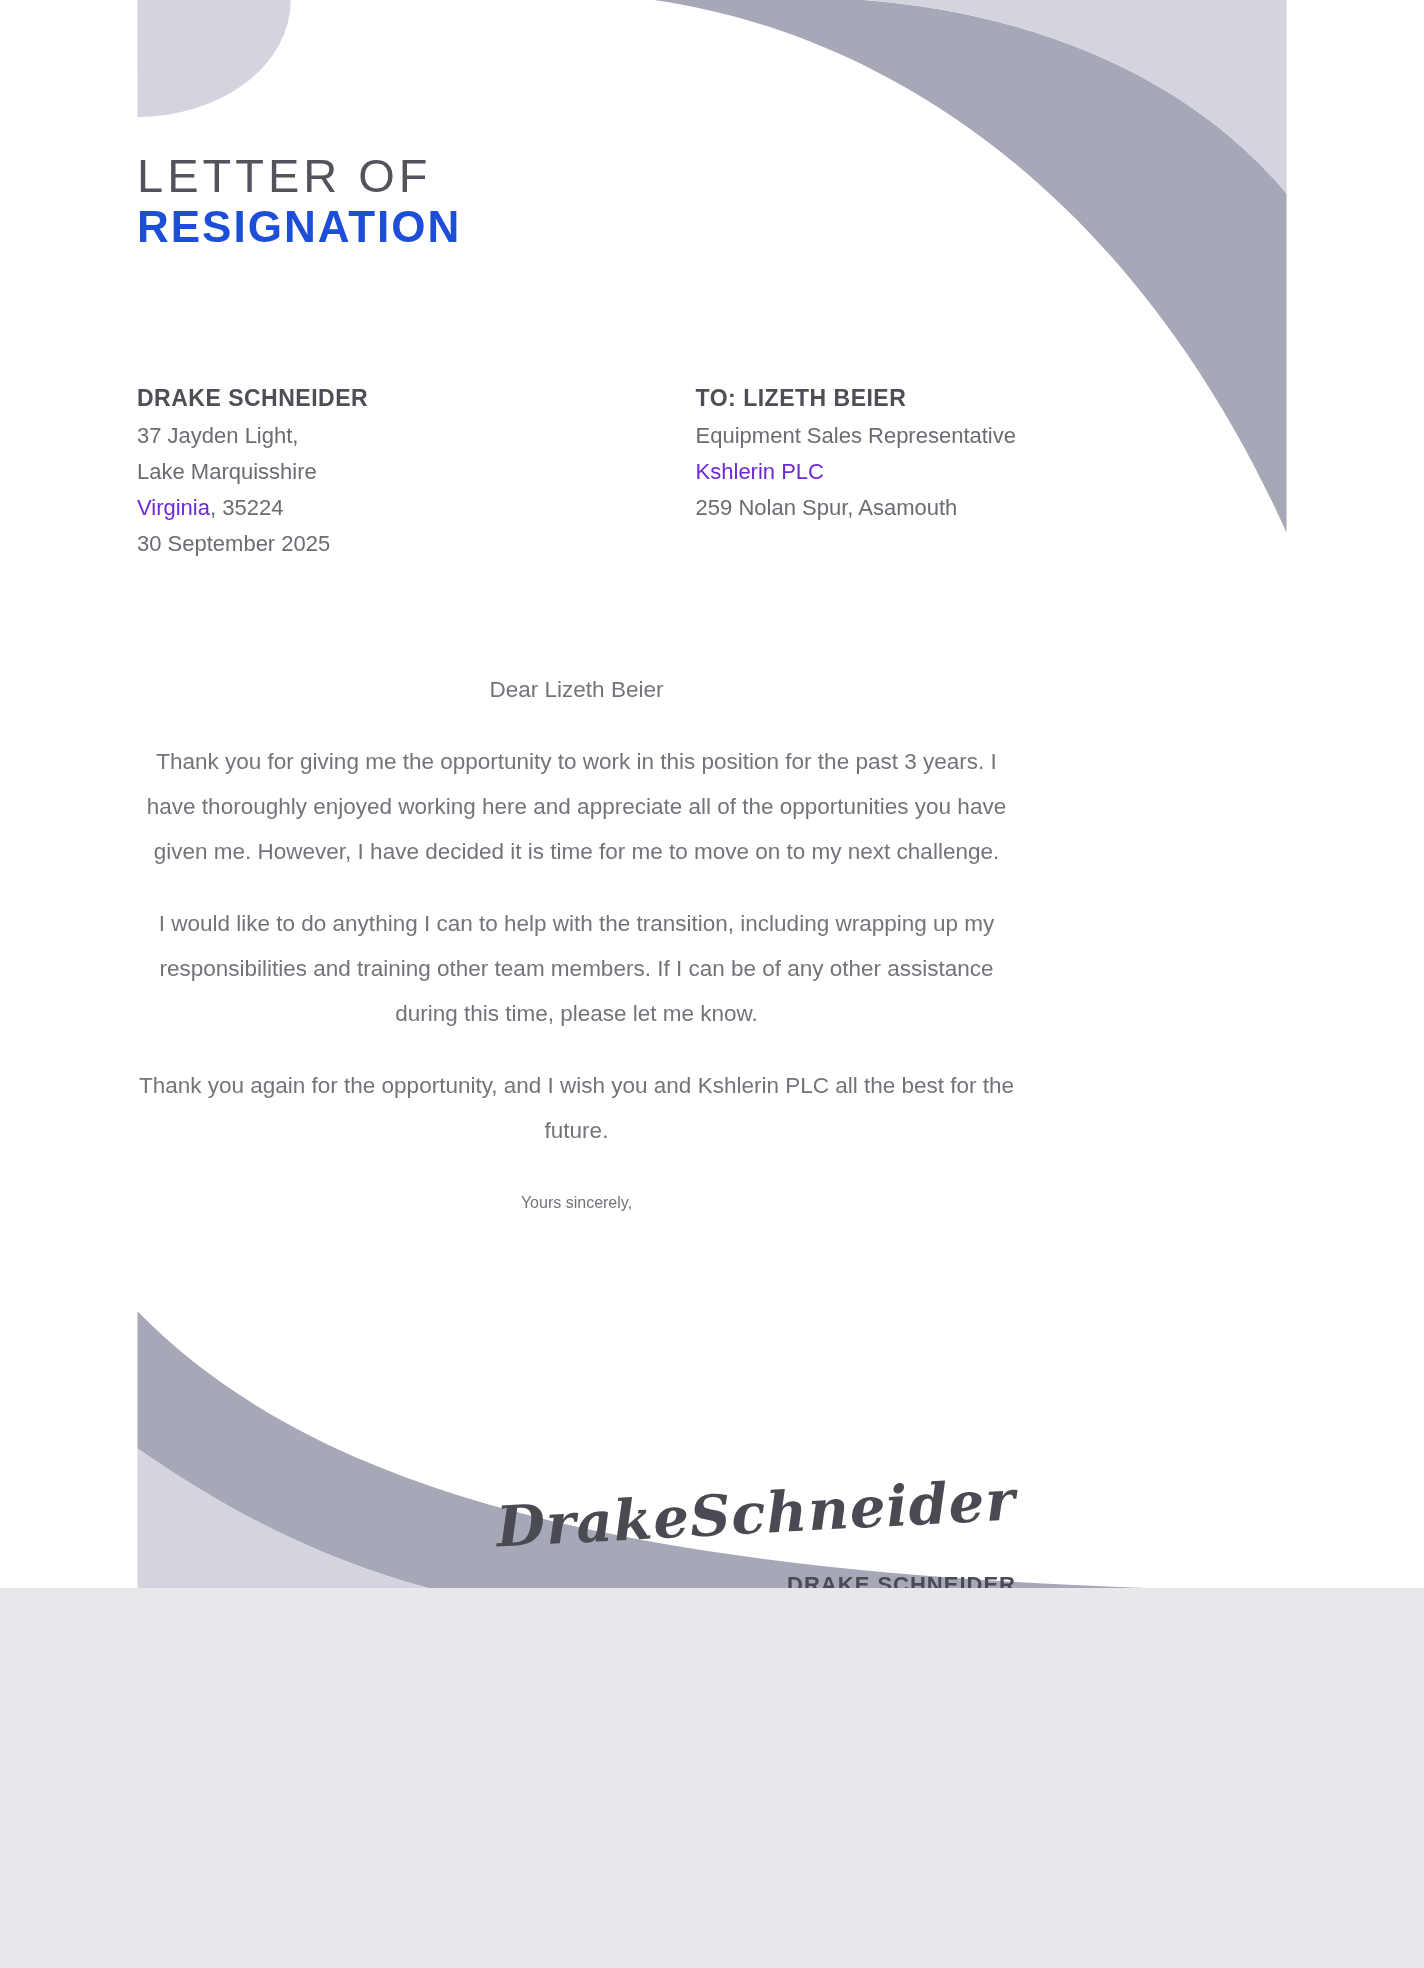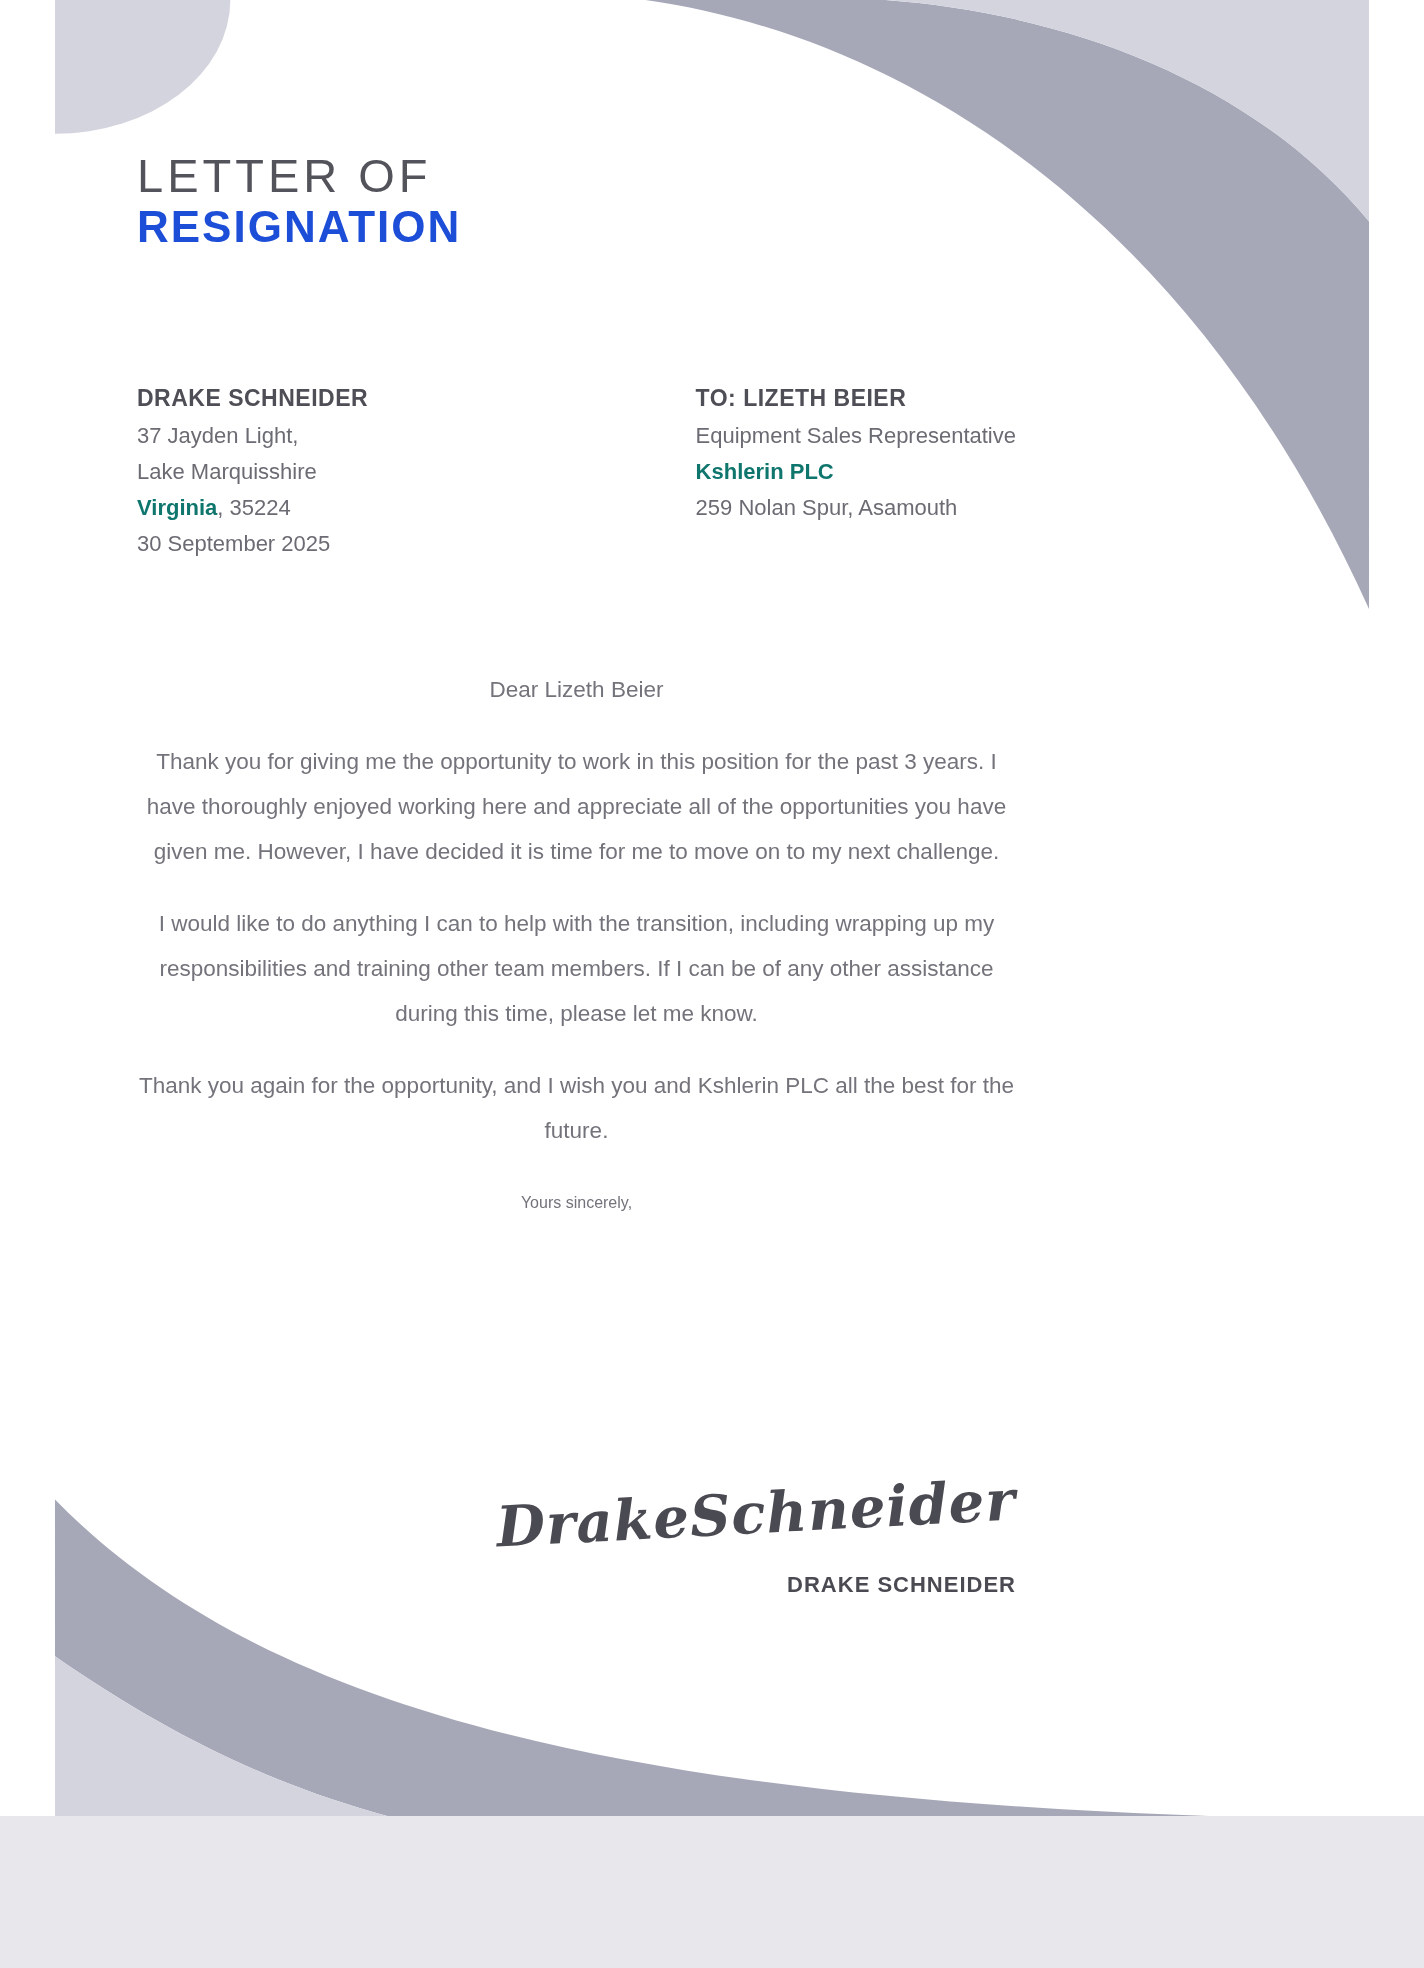--- a/index.html
+++ b/index.html
@@ -2,21 +2,21 @@
 <html><head>
 <meta charset="utf-8">
 <style>
   * { margin: 0; padding: 0; box-sizing: border-box; }
   html, body { background: #e8e8ec; }
   body { font-family: "Liberation Sans", sans-serif; }
 
   .page {
     position: relative;
     width: 1424px;
-    height: 1816px;
+    height: 1588px;
     margin: 0 auto;
     background: #ffffff;
     overflow: hidden;
   }
 
   .corner-svg {
     position: absolute;
     inset: 0;
     width: 100%;
     height: 100%;
@@ -58,22 +58,22 @@
   }
   .address-block.right { text-align: left; }
   .address-name {
     font-size: 23px;
     font-weight: 700;
     letter-spacing: 0.5px;
     color: #4e4e56;
     margin-bottom: 2px;
   }
   .bold-inline {
-    font-weight: 700;
-    color: #0f766e;
+    font-weight: 400;
+    color: #6d28d9;
   }
 
   
   .letter-body { margin-top: 105px; text-align: center; }
   .letter-body p {
     font-size: 22.5px;
     font-weight: 300;
     line-height: 45px;
     color: #73737b;
     margin-bottom: 27px;

